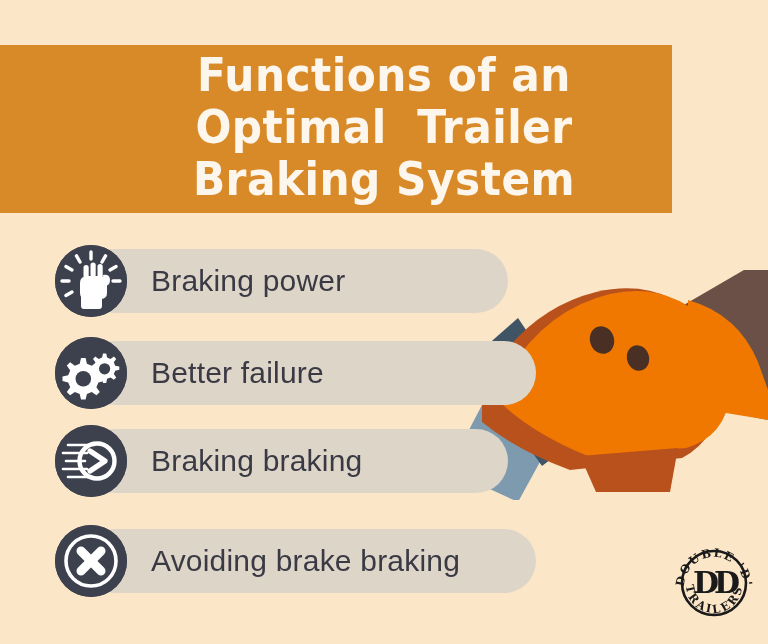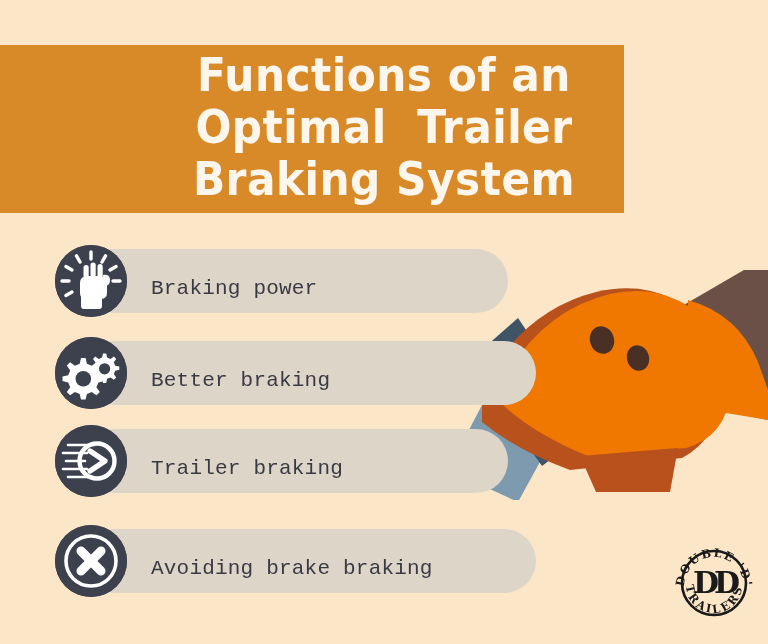--- a/index.html
+++ b/index.html
@@ -19,21 +19,21 @@
     height: 644px;
     background: #fce6c8;
     overflow: hidden;
   }
 
   
   .header-band {
     position: absolute;
     left: 0;
     top: 45px;
-    width: 624px;
+    width: 672px;
     height: 168px;
     background: #d98a28;
     overflow: hidden;
   }
   .title-stack {
     position: absolute;
     left: 0;
     top: 4px;
     width: 768px;
     text-align: center;
@@ -100,26 +100,26 @@
     height: 72px;
     border-radius: 50%;
     background: #3c414d;
     z-index: 2;
   }
   .icon-badge svg { display: block; }
 
   .row-label {
     position: absolute;
     left: 96px;
-    top: 8px;
+    top: 0;
     height: 72px;
     line-height: 72px;
     color: #3a3a44;
-    font-family: Liberation Mono, monospace;
-    font-size: 21px;
+    font-family: Liberation Sans, sans-serif;
+    font-size: 30px;
     font-weight: normal;
     letter-spacing: 0.2px;
     white-space: nowrap;
     z-index: 3;
   }
 
   
   .logo {
     position: absolute;
     left: 672px;
@@ -215,40 +215,40 @@
           <g fill="#ffffff">
             <path d="M48,16.5 l3.2,0 l0.9,4.1 l3.4,1.4 l3.4,-2.4 l2.3,2.3 l-2.4,3.4 l1.4,3.4 l4.1,0.9 l0,3.2 l-4.1,0.9 l-1.4,3.4 l2.4,3.4 l-2.3,2.3 l-3.4,-2.4 l-3.4,1.4 l-0.9,4.1 l-3.2,0 l-0.9,-4.1 l-3.4,-1.4 l-3.4,2.4 l-2.3,-2.3 l2.4,-3.4 l-1.4,-3.4 l-4.1,-0.9 l0,-3.2 l4.1,-0.9 l1.4,-3.4 l-2.4,-3.4 l2.3,-2.3 l3.4,2.4 l3.4,-1.4 Z"></path>
             <circle cx="49.6" cy="31.8" r="5.6" fill="#3c414d"></circle>
           </g>
           <g fill="#ffffff">
             <path d="M26,21 l4.6,0 l1.3,5.7 l4.8,2 l4.8,-3.4 l3.3,3.3 l-3.4,4.8 l2,4.8 l5.7,1.3 l0,4.6 l-5.7,1.3 l-2,4.8 l3.4,4.8 l-3.3,3.3 l-4.8,-3.4 l-4.8,2 l-1.3,5.7 l-4.6,0 l-1.3,-5.7 l-4.8,-2 l-4.8,3.4 l-3.3,-3.3 l3.4,-4.8 l-2,-4.8 l-5.7,-1.3 l0,-4.6 l5.7,-1.3 l2,-4.8 l-3.4,-4.8 l3.3,-3.3 l4.8,3.4 l4.8,-2 Z"></path>
             <circle cx="28.3" cy="41.7" r="7.8" fill="#3c414d"></circle>
           </g>
         </svg>
       </div>
-      <div class="row-label">Better braking</div>
+      <div class="row-label">Better failure</div>
     </div>
 
     <div class="row row-3">
       <div class="pill"></div>
       <div class="icon-badge">
         <svg width="72" height="72" viewBox="0 0 72 72" xmlns="http://www.w3.org/2000/svg">
           <circle cx="36" cy="36" r="36" fill="#3c414d"></circle>
           <g stroke="#ffffff" stroke-width="2.6" stroke-linecap="round">
             <line x1="13" y1="20" x2="39" y2="20"></line>
             <line x1="8" y1="28" x2="32" y2="28"></line>
             <line x1="11" y1="36" x2="30" y2="36"></line>
             <line x1="8" y1="44" x2="32" y2="44"></line>
             <line x1="13" y1="52" x2="38" y2="52"></line>
           </g>
           <circle cx="42" cy="36" r="17.5" fill="none" stroke="#ffffff" stroke-width="4.4"></circle>
           <path d="M35,26 L50,36 L35,46" fill="none" stroke="#ffffff" stroke-width="5.2" stroke-linecap="round" stroke-linejoin="round"></path>
         </svg>
       </div>
-      <div class="row-label">Trailer braking</div>
+      <div class="row-label">Braking braking</div>
     </div>
 
     <div class="row row-4">
       <div class="pill"></div>
       <div class="icon-badge">
         <svg width="72" height="72" viewBox="0 0 72 72" xmlns="http://www.w3.org/2000/svg">
           <circle cx="36" cy="36" r="36" fill="#3c414d"></circle>
           <circle cx="36" cy="36" r="25" fill="none" stroke="#ffffff" stroke-width="3.6"></circle>
           <g stroke="#ffffff" stroke-width="9" stroke-linecap="round">
             <line x1="26" y1="26" x2="46" y2="46"></line>

